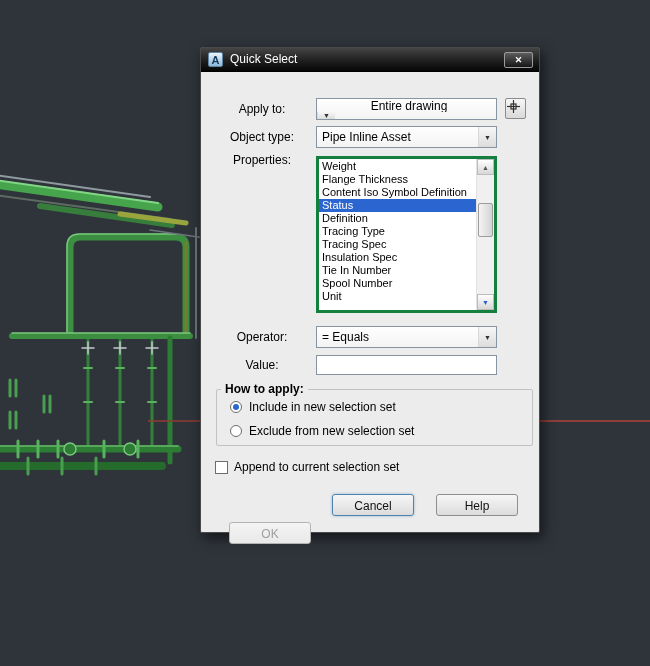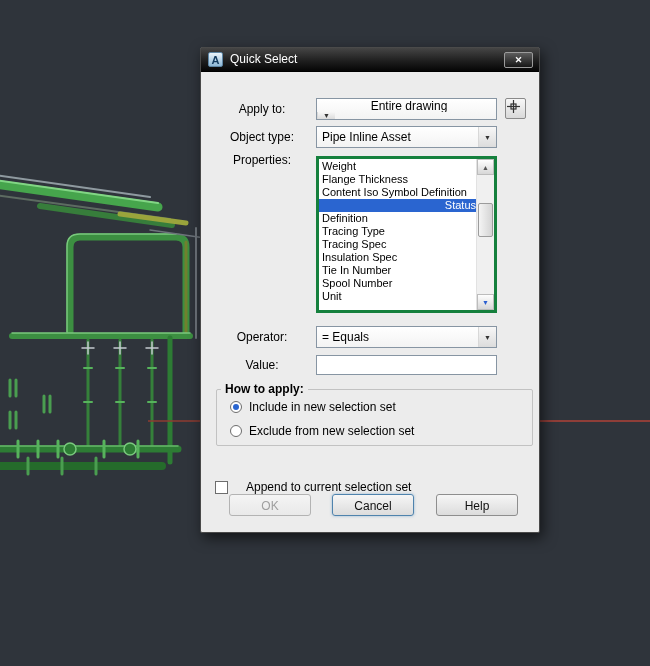--- a/index.html
+++ b/index.html
@@ -49,21 +49,21 @@
     background:linear-gradient(#f7f7f7,#d9d9d9);border:1px solid #8a8a8a;border-radius:2px;
     display:flex;align-items:center;justify-content:center;cursor:pointer;
   }
 
   .listbox{
     position:absolute;left:115px;top:108px;width:181px;height:157px;box-sizing:border-box;
     background:#fff;border:3px solid #15803d;display:flex;
   }
   .list-items{flex:1;overflow:hidden;padding-top:1px;}
   .list-item{height:13px;line-height:13px;font-size:11px;padding-left:3px;white-space:nowrap;cursor:default;}
-  .list-item.sel{color:#fff;background:#2a65d0;text-align:right;}
+  .list-item.sel{color:#fff;background:#2a65d0;}
   .scrollbar{width:17px;position:relative;background:#f0f0f0;border-left:1px solid #e2e2e2;}
   .sb-btn{
     position:absolute;left:0;right:0;height:16px;box-sizing:border-box;
     background:linear-gradient(#fefefe,#d7d7d7);border:1px solid #bcbcbc;
     display:flex;align-items:center;justify-content:center;font-size:7px;color:#555;cursor:pointer;
   }
   .sb-btn.up{top:0;}
   .sb-btn.down{bottom:0;color:#2b5fd0;}
   .sb-thumb{
     position:absolute;left:1px;right:1px;top:44px;height:34px;border-radius:2px;box-sizing:border-box;
@@ -76,29 +76,29 @@
   }
 
   .groupbox{position:absolute;left:15px;top:341px;width:317px;height:57px;border:1px solid #c2c2c2;border-radius:2px;box-sizing:border-box;}
   .group-label{position:absolute;left:20px;top:334px;background:#ececec;padding:0 4px;font-size:12px;font-weight:bold;}
 
   .radio-row{position:absolute;display:flex;align-items:center;gap:7px;cursor:pointer;}
   .radio{width:12px;height:12px;border-radius:50%;border:1px solid #6d6d6d;background:#fff;box-sizing:border-box;position:relative;}
   .radio.checked::after{content:"";position:absolute;left:2px;top:2px;width:6px;height:6px;border-radius:50%;background:#2a65d0;}
   .opt-label{font-size:12px;}
 
-  .check-row{position:absolute;left:14px;top:432px;display:flex;align-items:center;gap:18px;cursor:pointer;}
+  .check-row{position:absolute;left:14px;top:412px;display:flex;align-items:center;gap:6px;cursor:pointer;}
   .checkbox{width:13px;height:13px;border:1px solid #6d6d6d;background:#fff;box-sizing:border-box;}
 
   .btn{
     position:absolute;top:446px;width:82px;height:22px;box-sizing:border-box;
     background:linear-gradient(#f6f6f6,#dcdcdc);border:1px solid #8e8e8e;border-radius:3px;
     font-family:inherit;font-size:12px;color:#111;text-align:center;line-height:20px;cursor:pointer;
   }
-  .btn.disabled{color:#9f9f9f;border-color:#b3b3b3;background:linear-gradient(#f4f4f4,#e9e9e9);cursor:default;}
+  .btn.disabled{color:#9f9f9f;border-color:#b3b3b3;background:linear-gradient(#f4f4f4,#e9e9e9);cursor:default;margin-top:28px;}
   .btn.default{border-color:#4f83ad;box-shadow:0 0 3px rgba(80,140,190,.55);}
 </style>
 </head>
 <body>
 
 <div class="stage" style="background: rgb(47, 52, 59);">
 
   <svg width="650" height="666" viewBox="0 0 650 666">
     <g stroke-linecap="round">
       <line x1="-5" y1="175" x2="150" y2="197" stroke="#8f9aa0" stroke-width="2"></line>

